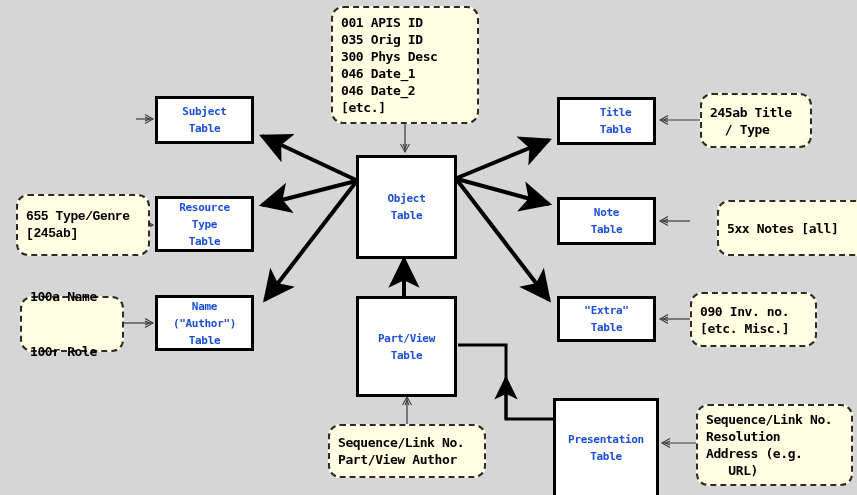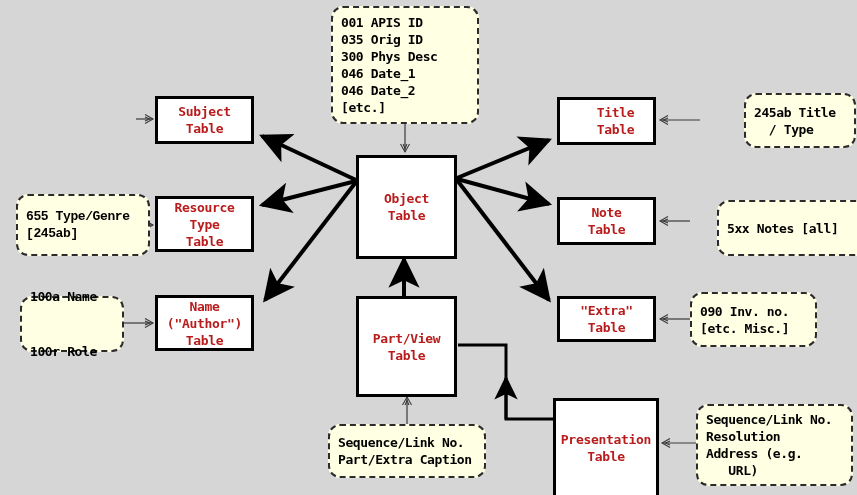--- a/index.html
+++ b/index.html
@@ -31,23 +31,23 @@
     flex-direction: column;
     align-items: center;
     justify-content: center;
     text-align: center;
     z-index: 5;
   }
   .table-node {
     background: #ffffff;
     border: 3px solid #000000;
     font-weight: bold;
-    font-size: 13px;
+    font-size: 11px;
     line-height: 17px;
-    color: #b91c1c;
+    color: #1d4ed8;
     letter-spacing: -0.3px;
   }
   .note-node {
     background: #ffffe3;
     border: 2px dashed #2b2b2b;
     border-radius: 12px;
     font-weight: bold;
     font-size: 13px;
     line-height: 17px;
     color: #000000;
@@ -147,37 +147,37 @@
   <div class="node note-node note-left" style="left:16px; top:194px; width:134px; height:62px;font-family:Liberation Mono, monospace;">
     <span class="ln">655 Type/Genre</span>
     <span class="ln">[245ab]</span>
   </div>
 
   <div class="node note-node note-left" style="left:20px; top:296px; width:104px; height:56px;gap:38px;">
     <span class="ln">100a Name</span>
     <span class="ln">100r Role</span>
   </div>
 
-  <div class="node note-node note-left" style="left:700px; top:93px; width:112px; height:55px;margin-left:44px;">
+  <div class="node note-node note-left" style="left:700px; top:93px; width:112px; height:55px;">
     <span class="ln">245ab Title</span>
     <span class="ln">  / Type</span>
   </div>
 
   <div class="node note-node note-left" style="left:690px; top:200px; width:165px; height:56px;margin-left:27px;">
     <span class="ln">5xx Notes [all]</span>
   </div>
 
   <div class="node note-node note-left" style="left:690px; top:292px; width:127px; height:55px;">
     <span class="ln">090 Inv. no.</span>
     <span class="ln">[etc. Misc.]</span>
   </div>
 
   <div class="node note-node note-left" style="left:328px; top:424px; width:158px; height:54px;">
     <span class="ln">Sequence/Link No.</span>
-    <span class="ln">Part/Extra Caption</span>
+    <span class="ln">Part/View Author</span>
   </div>
 
   <div class="node note-node note-left" style="left:696px; top:404px; width:157px; height:82px;">
     <span class="ln">Sequence/Link No.</span>
     <span class="ln">Resolution</span>
     <span class="ln">Address (e.g.</span>
     <span class="ln">   URL)</span>
   </div>
 
   <div class="node table-node" style="left:356px; top:155px; width:101px; height:104px;">

